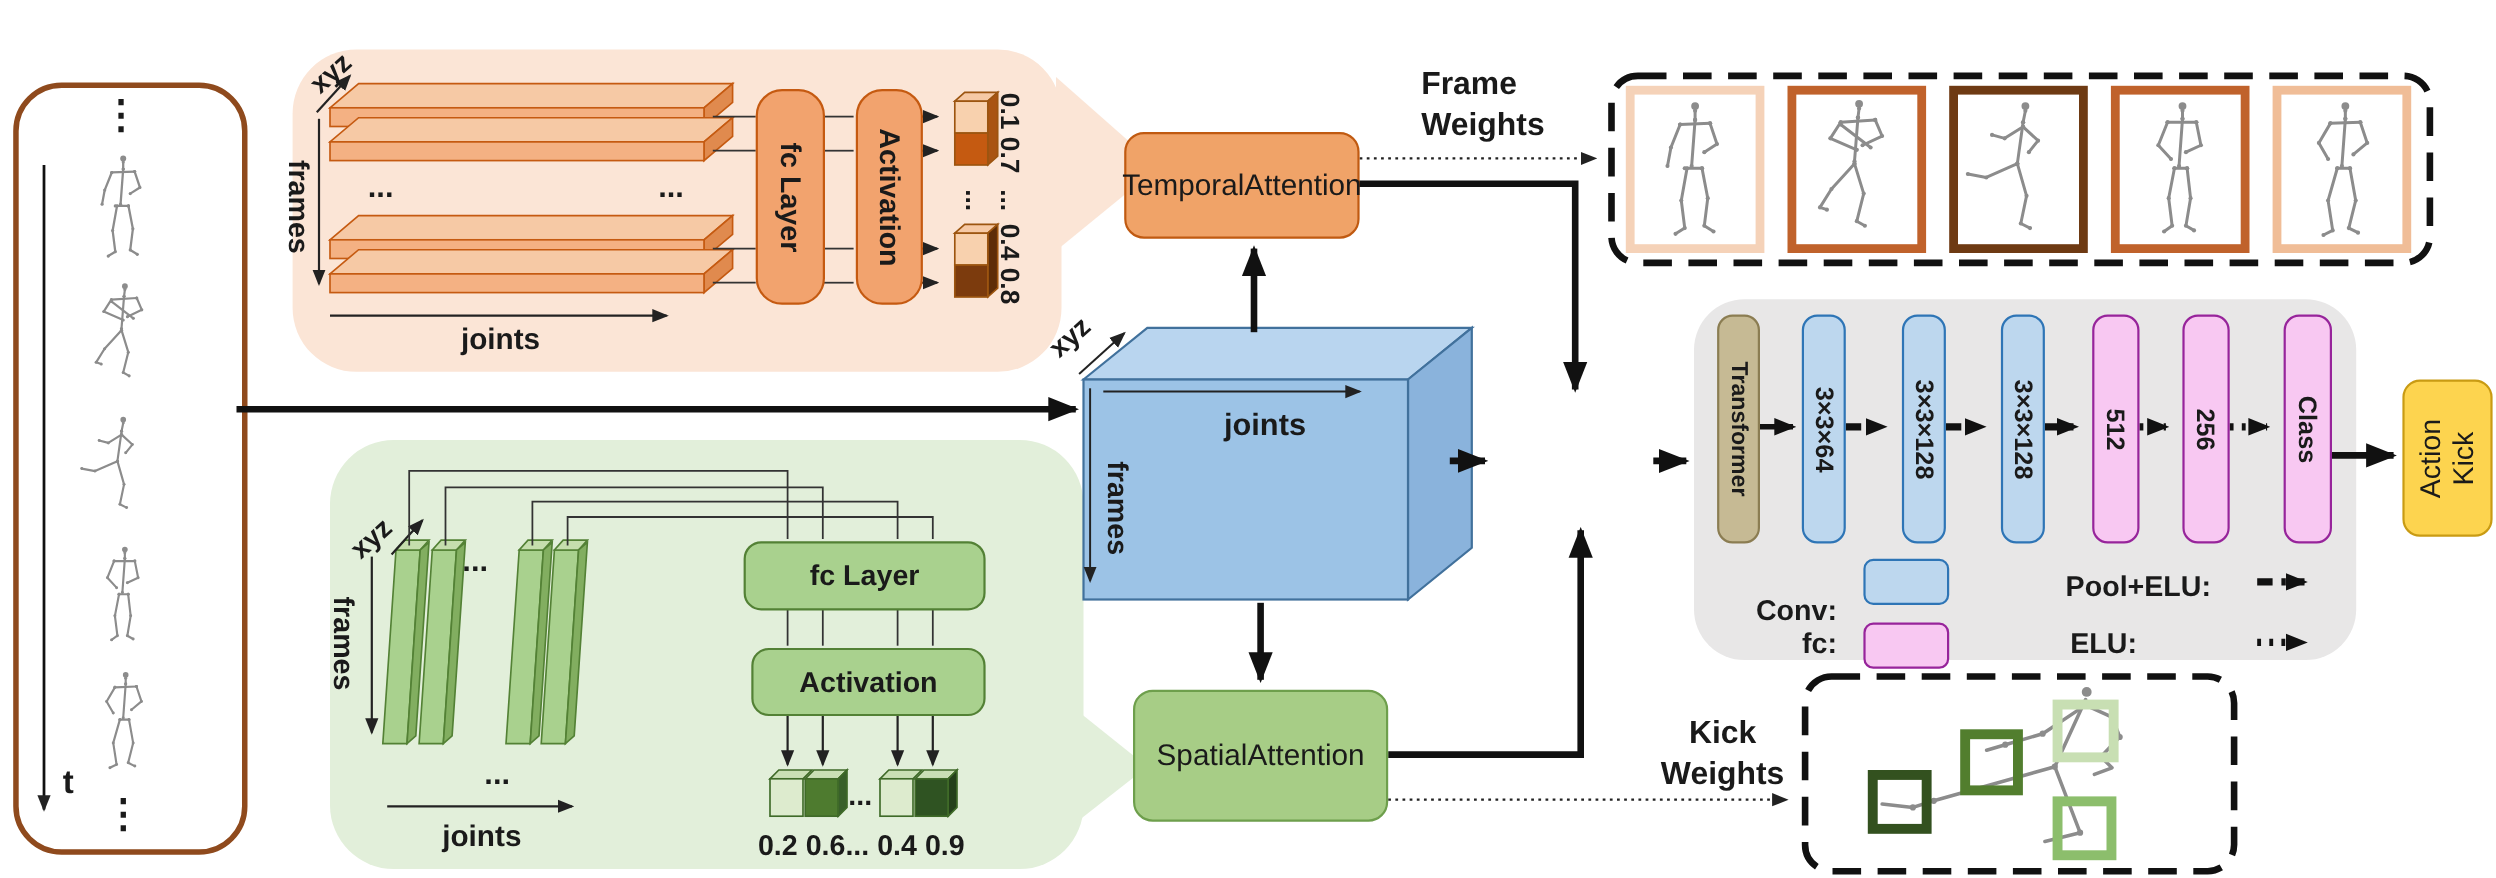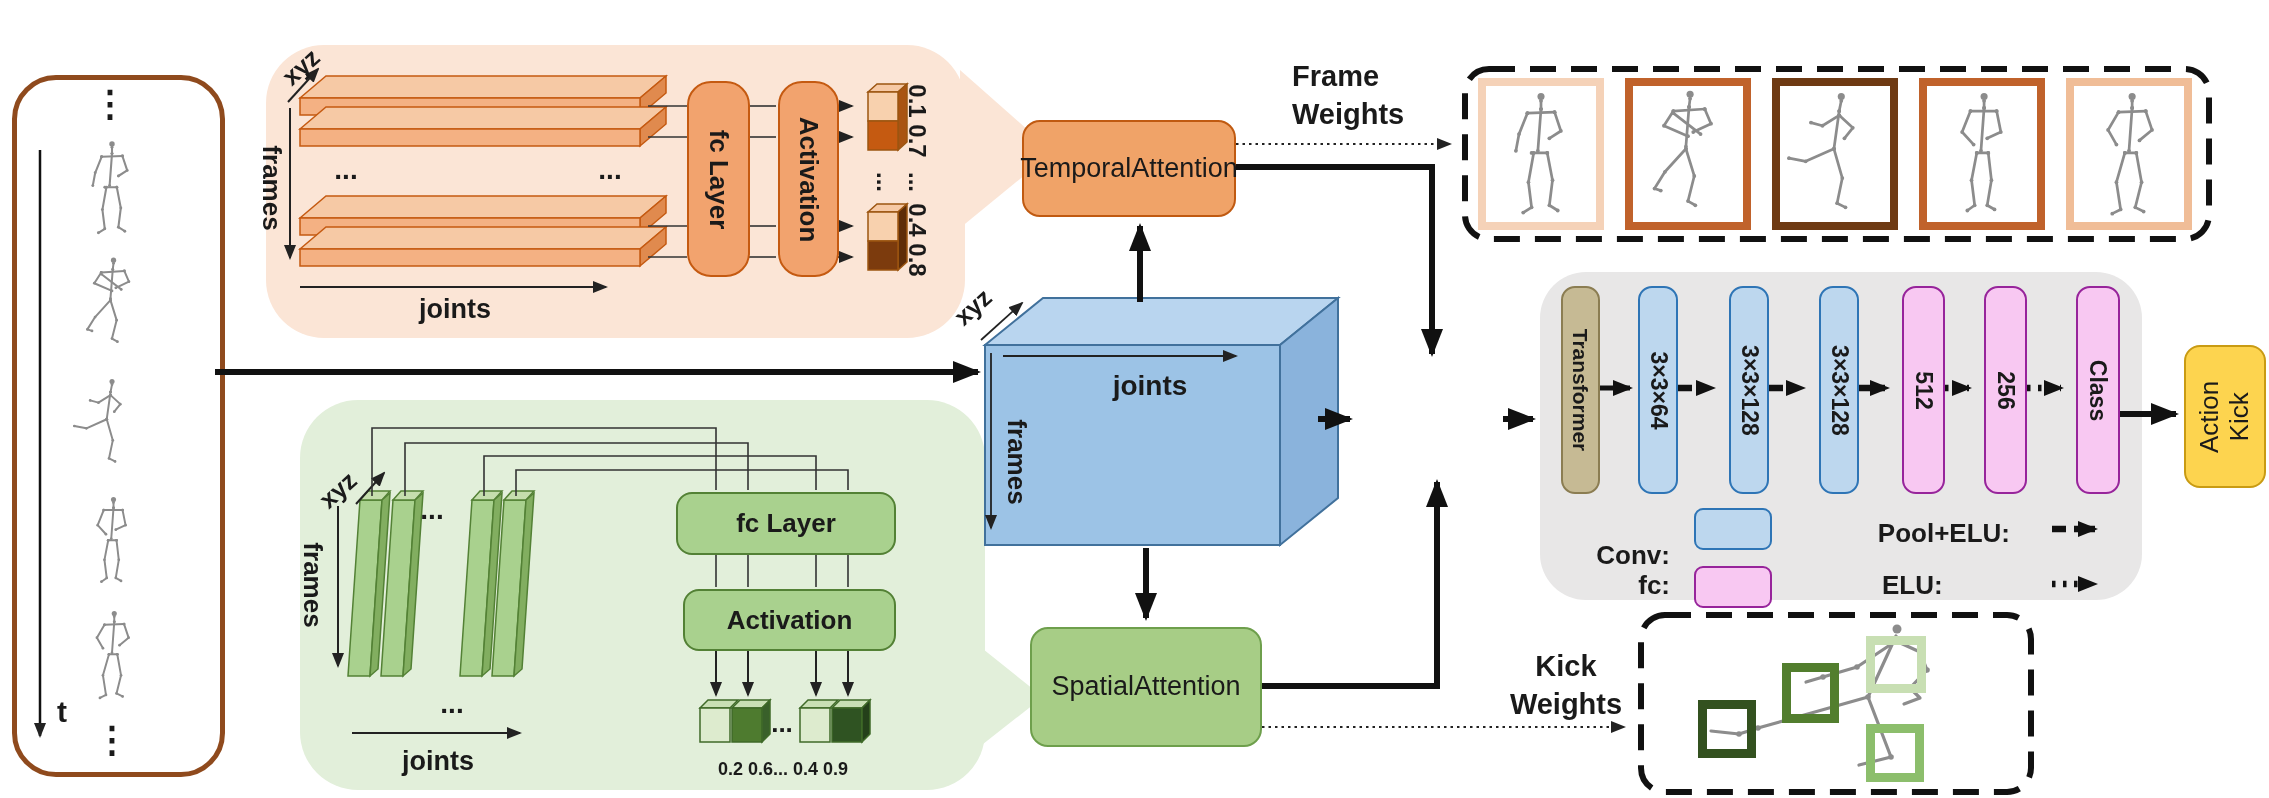--- a/index.html
+++ b/index.html
@@ -409,21 +409,21 @@
   <div class="lbl ctr" style="left:438px;top:761px;font-size:27px">joints</div>
   <div class="lbl ctr" style="left:432px;top:510px;font-size:28px">...</div>
   <div class="lbl ctr" style="left:452px;top:704px;font-size:28px">...</div>
   <div class="gbox" style="left:676px;top:492px;width:216px;height:59px">
       <span>fc Layer</span>
     </div>
   <div class="gbox" style="left:683px;top:589px;width:209px;height:58px">
       <span>Activation</span>
     </div>
   <div class="lbl ctr" style="left:782px;top:723px;font-size:26px">...</div>
-  <div class="lbl ctr" style="left:783px;top:769px;font-size:18px">0.2 0.6... 0.4 0.9</div>
+  <div class="lbl ctr" style="left:783px;top:769px;font-size:26px">0.2 0.6... 0.4 0.9</div>
 
   <div class="lbl ctr" style="left:1150px;top:386px;font-size:28px">joints</div>
   <div class="lbl r90" style="left:1016px;top:462px;font-size:26px">frames</div>
   <div class="lbl r42" style="left:973px;top:307px;font-size:25px">xyz</div>
 
   <div class="node" style="left:1022px;top:120px;width:210px;height:93px;background:#F0A368;border:2.5px solid #C05A11;font-size:27px">
     <span>Temporal</span>
     <span>Attention</span>
   </div>
   <div class="node" style="left:1030px;top:627px;width:228px;height:116px;background:#A7CD86;border:2.5px solid #6E9F4C;font-size:27px">

